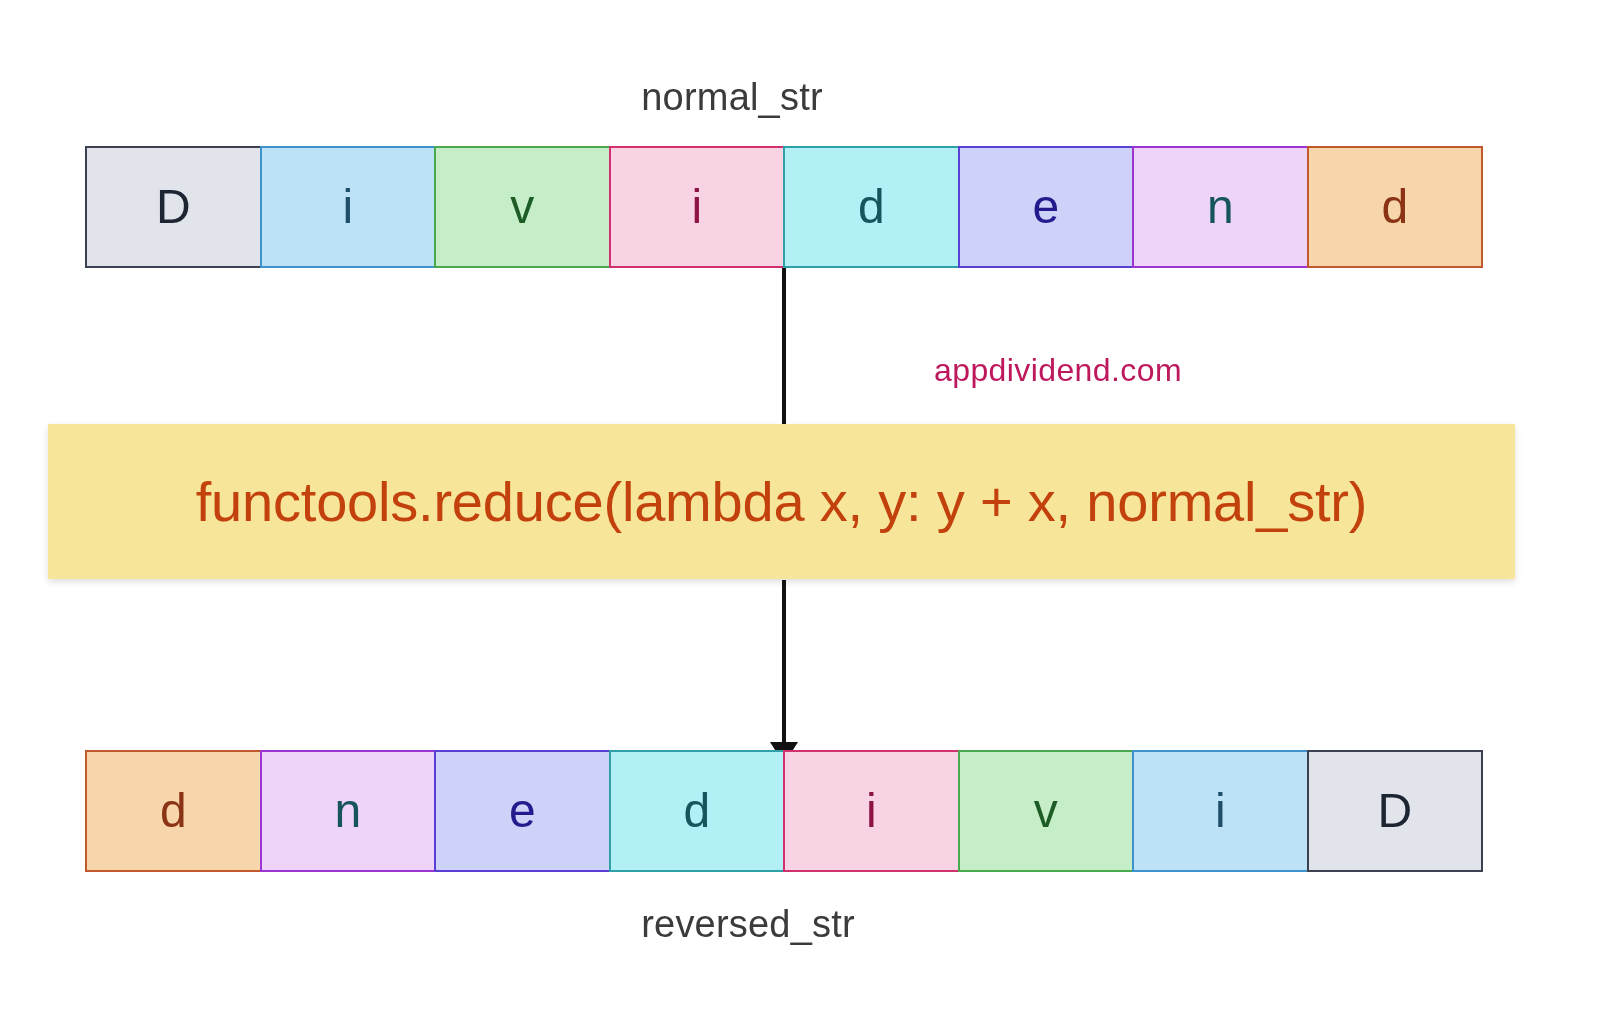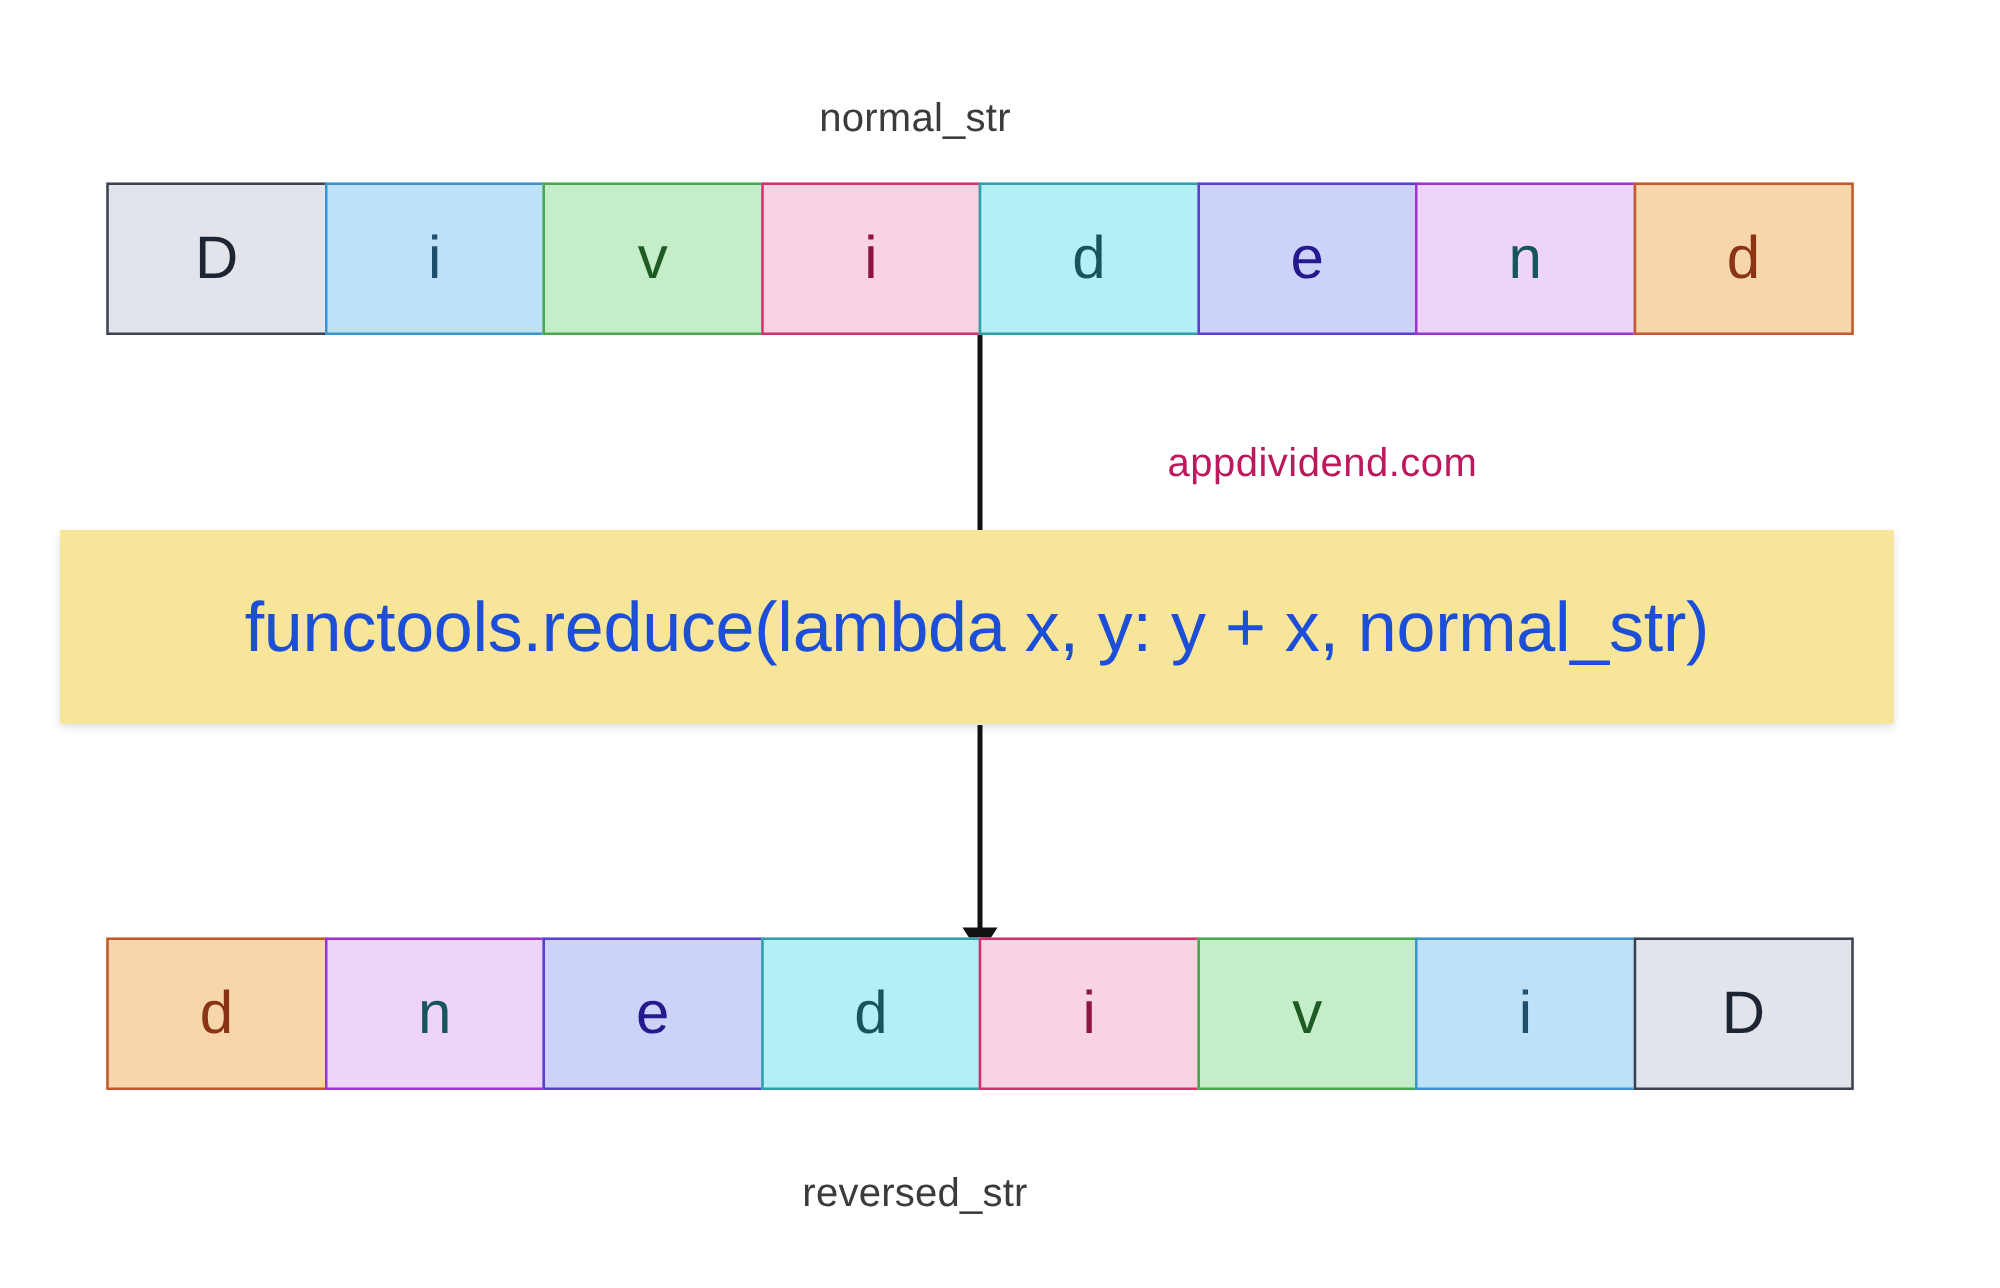--- a/index.html
+++ b/index.html
@@ -16,27 +16,27 @@
     -webkit-font-smoothing: antialiased;
   }
 
   
   .label {
     position: absolute;
     left: 0;
     width: 1464px;
     text-align: center;
     color: #3b3b3b;
-    font-size: 32px;
+    font-size: 38px;
     font-weight: 400;
     letter-spacing: 0.2px;
     white-space: pre;
   }
   #label-top    { top: 76px; }
-  #label-bottom { top: 936px; }
+  #label-bottom { top: 903px; padding-left: 16px; }
 
   
   .strip {
     position: absolute;
     left: 85px;
     width: 1398px;
     height: 122px;
     display: flex;
     box-sizing: border-box;
   }
@@ -125,21 +125,21 @@
     <div class="cell" style="background: rgb(204, 210, 248); border-color: rgb(91, 63, 212); color: rgb(36, 26, 142);">e</div>
     <div class="cell" style="background: rgb(238, 212, 248); border-color: rgb(155, 52, 209); color: rgb(23, 85, 92);">n</div>
     <div class="cell" style="background: rgb(248, 214, 171); border-color: rgb(193, 88, 46); color: rgb(138, 52, 21);">d</div>
   </div>
 
 <div id="watermark" style="color: #be185d;">appdividend.com</div>
 
 <div id="connector-upper" class="connector"></div>
 
 <div id="code-banner" style="background: rgb(247, 229, 154);">
-  <span id="code-text" style="color: #1d4ed8;">functools.reduce(lambda x, y: y + x, normal_str)</span>
+  <span id="code-text" style="color: #c2410c;">functools.reduce(lambda x, y: y + x, normal_str)</span>
 </div>
 
 <div id="connector-lower" class="connector"></div>
 <div id="arrowhead"></div>
 
 <div id="strip-bottom" class="strip">
     <div class="cell" style="background: rgb(248, 214, 171); border-color: rgb(193, 88, 46); color: rgb(138, 52, 21);">d</div>
     <div class="cell" style="background: rgb(238, 212, 248); border-color: rgb(155, 52, 209); color: rgb(23, 85, 92);">n</div>
     <div class="cell" style="background: rgb(204, 210, 248); border-color: rgb(91, 63, 212); color: rgb(36, 26, 142);">e</div>
     <div class="cell" style="background: rgb(179, 240, 245); border-color: rgb(48, 160, 168); color: rgb(23, 85, 92);">d</div>

